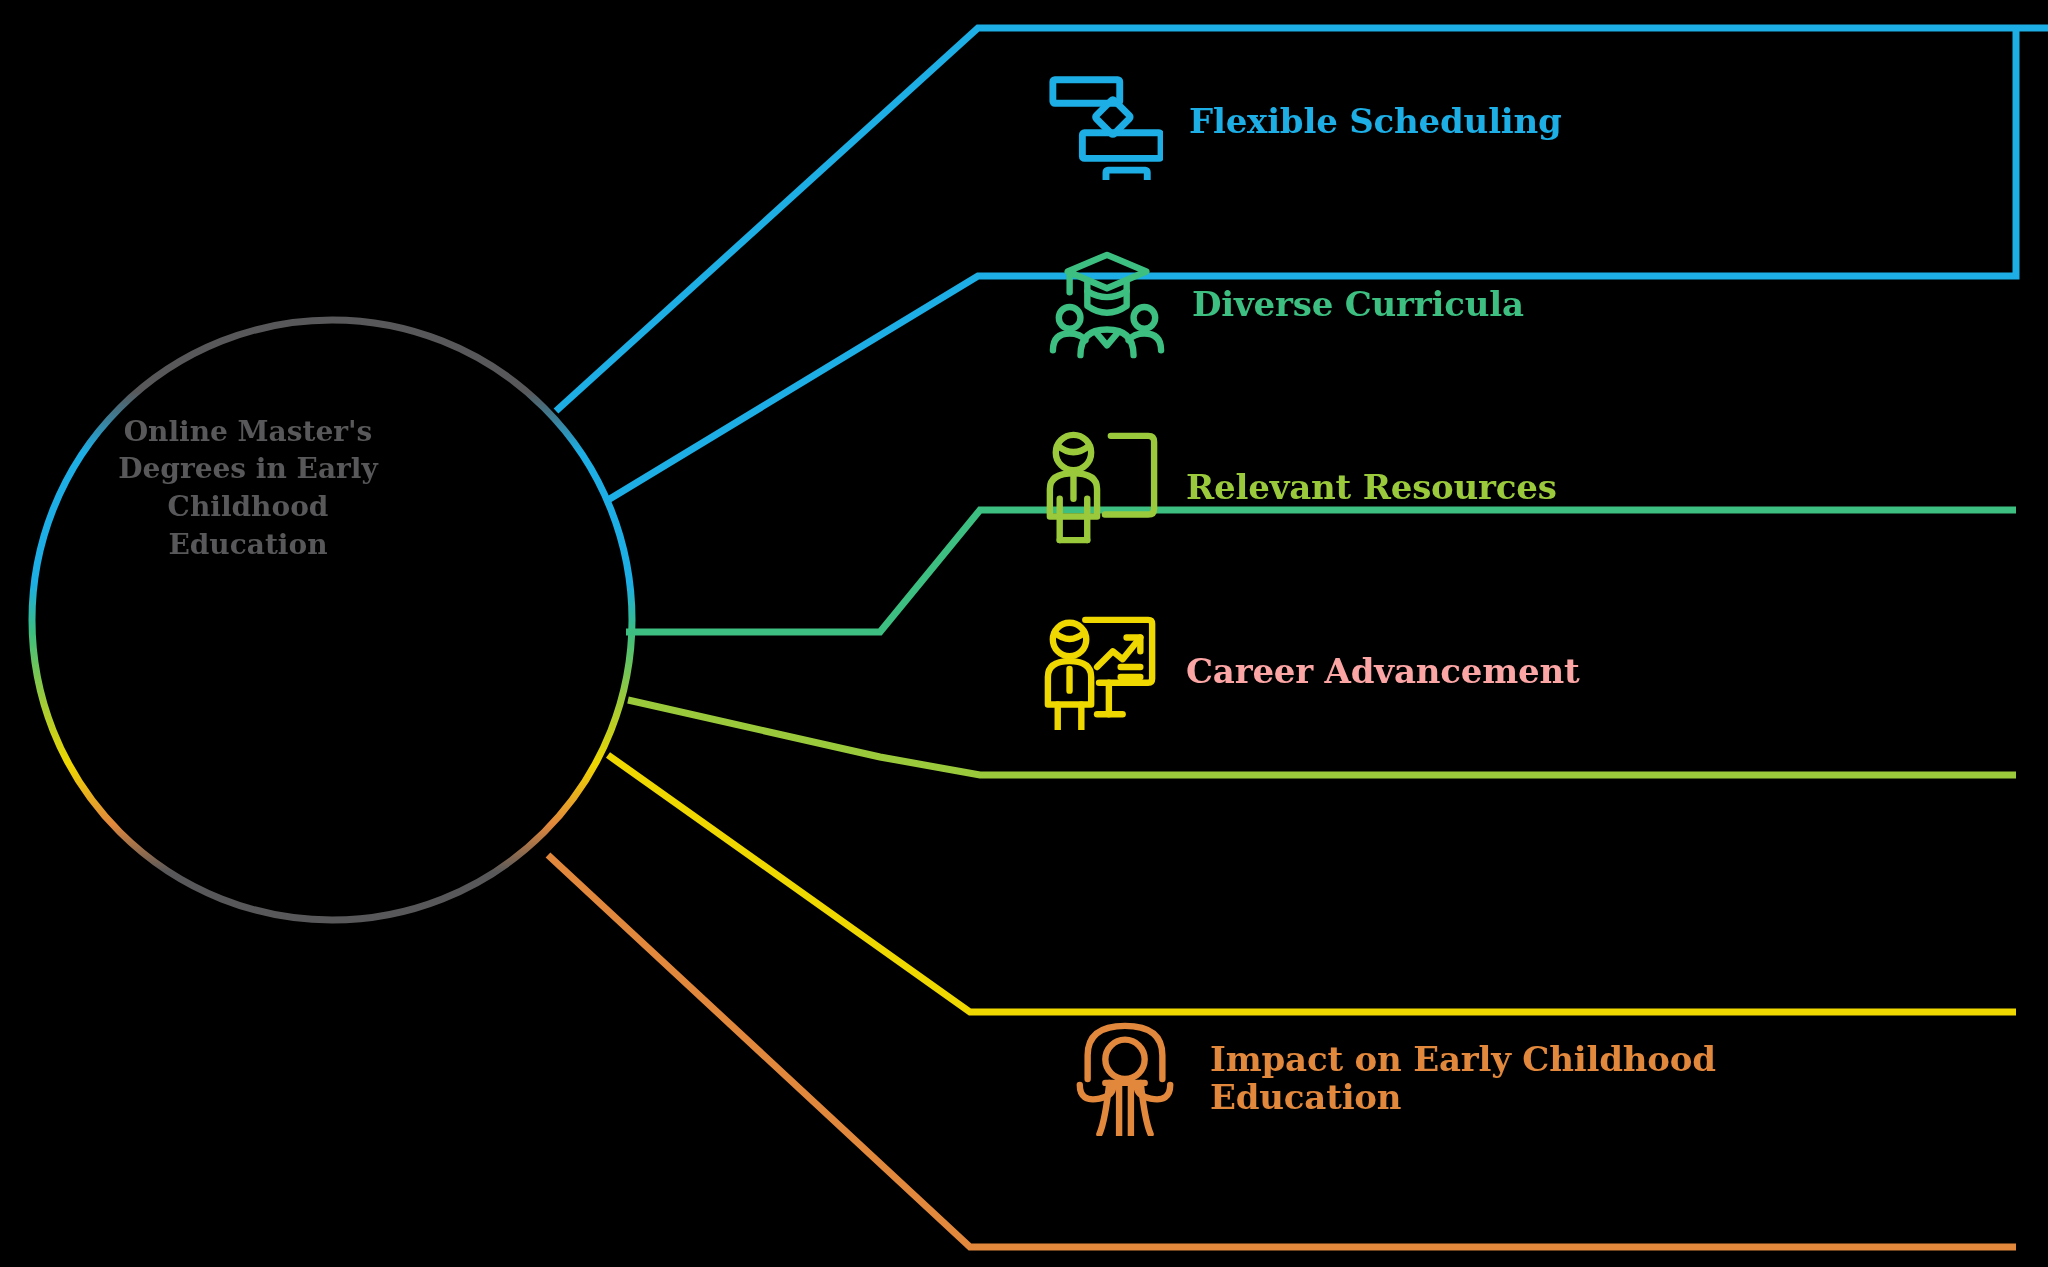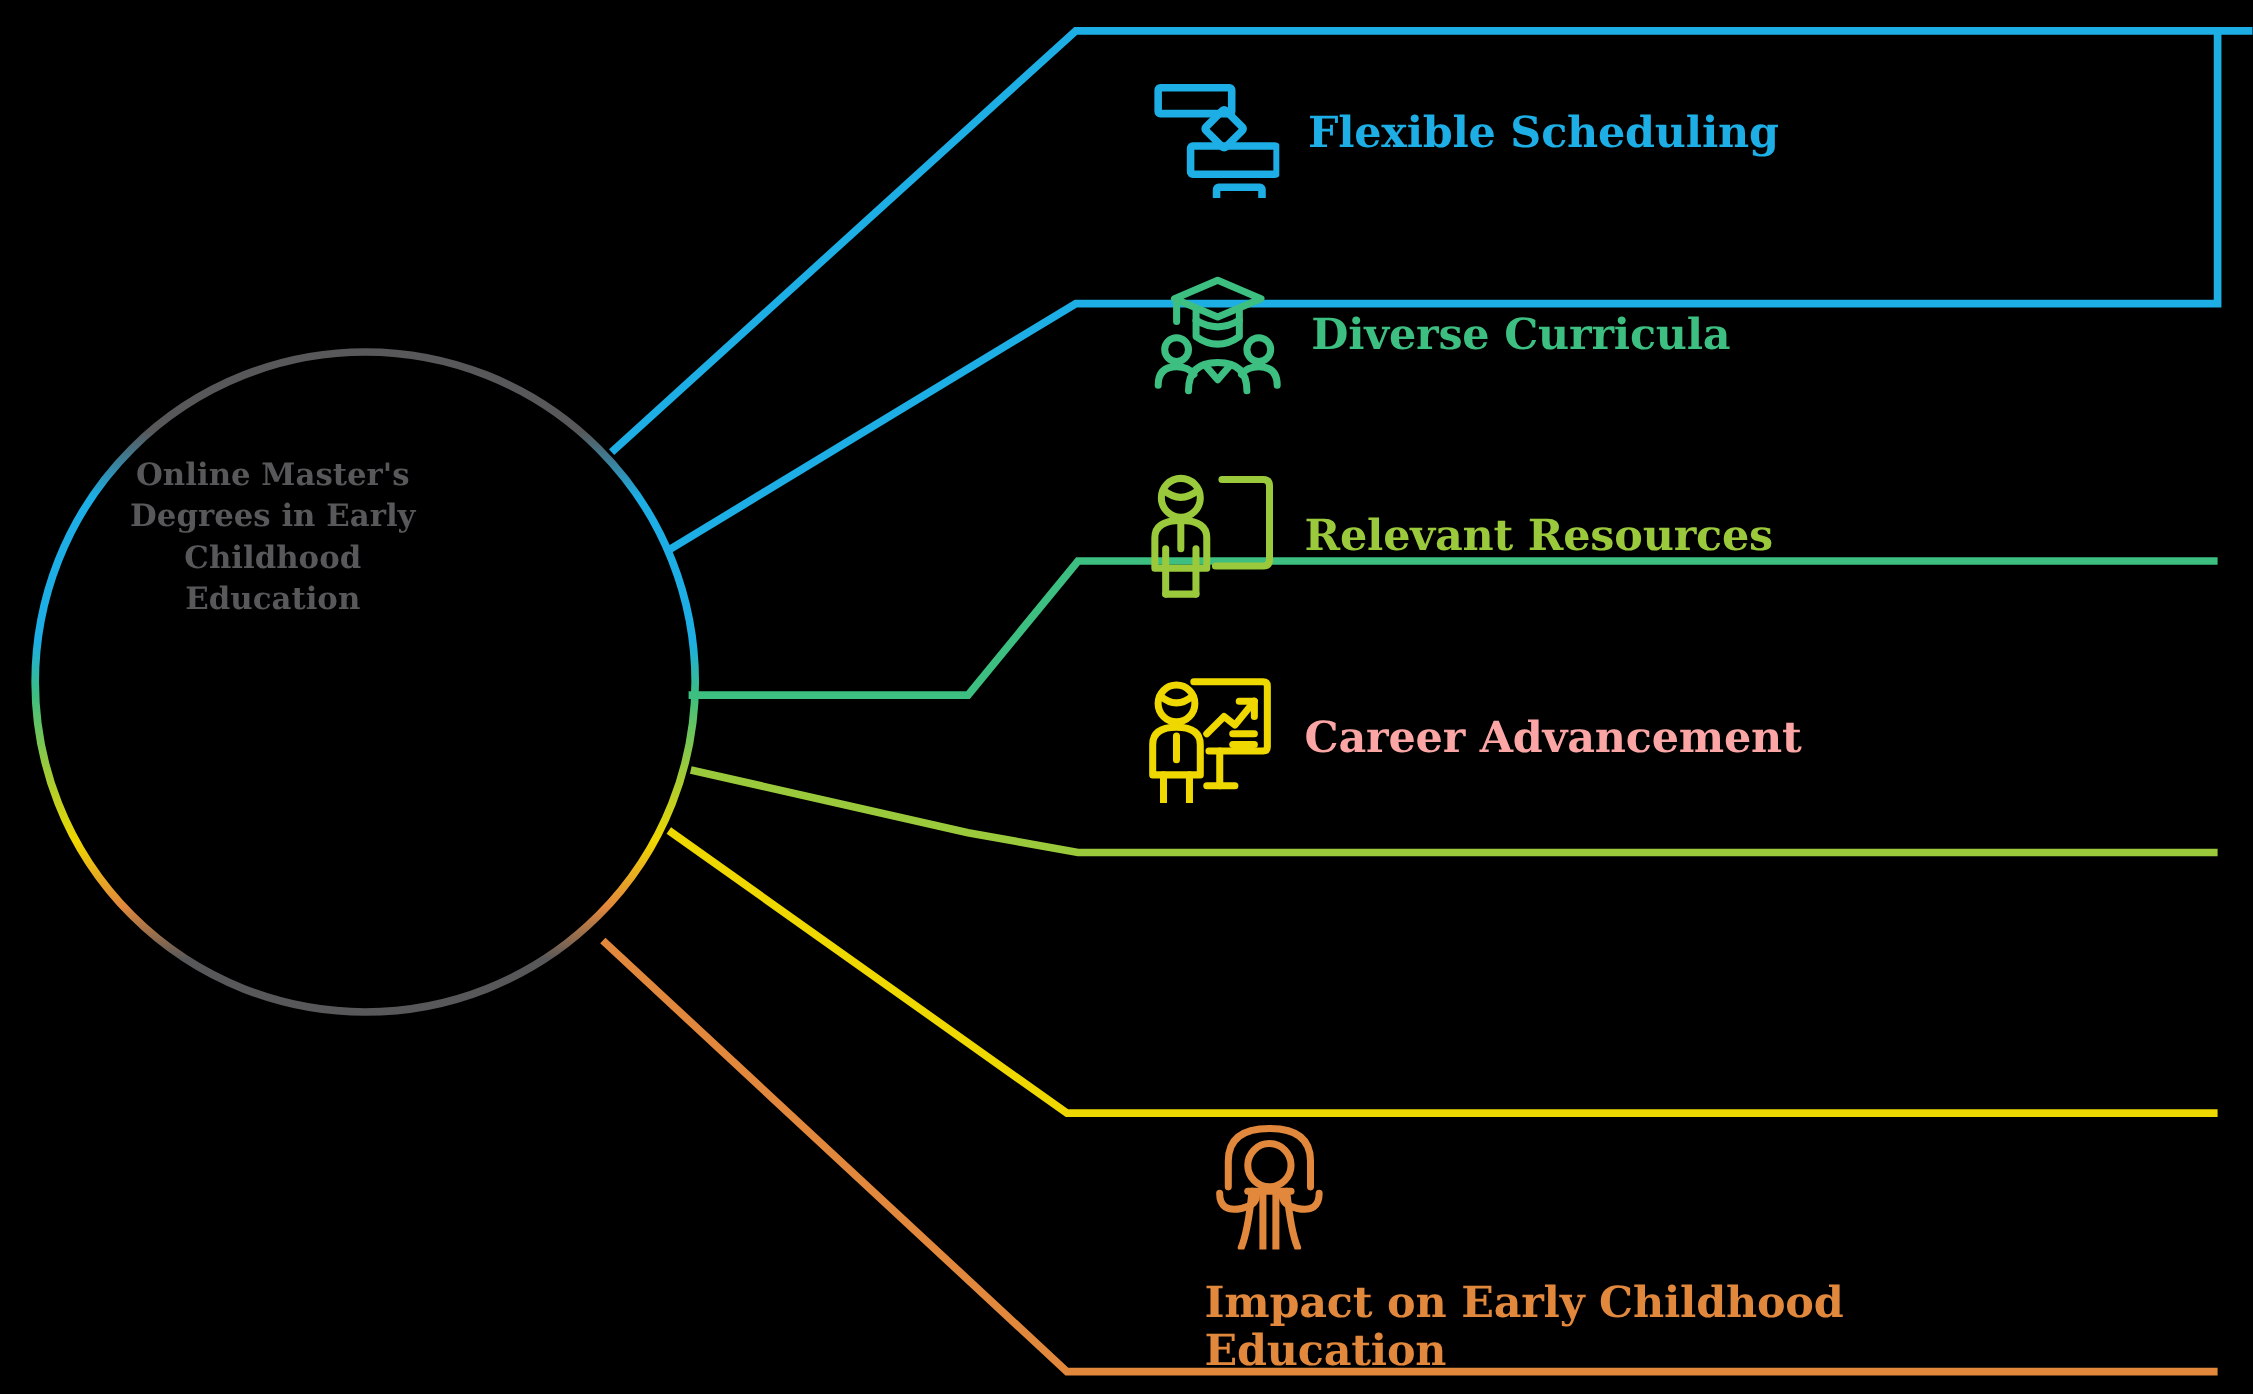--- a/index.html
+++ b/index.html
@@ -34,21 +34,21 @@
   }
   .branch-icon {
     width: 118px;
     height: 118px;
     flex: 0 0 118px;
     display: block;
   }
   .branch-label {
     font-family: "DejaVu Serif", serif;
     font-weight: bold;
-    font-size: 39px;
+    font-size: 34px;
     line-height: 1.13;
     letter-spacing: -0.2px;
     white-space: pre-line;
   }
   #center-node {
     position: absolute;
     left: 28px;
     top: 268px;
     width: 440px;
     height: 440px;
@@ -194,21 +194,21 @@
         <path d="M86 26 L100 26 L100 40"></path>
         <path d="M80 56 L100 56"></path>
         <path d="M80 66 L100 66"></path>
         <path d="M68 72 L68 104"></path>
         <path d="M56 104 L82 104"></path>
       </g>
     </svg>
     <div class="branch-label" style="color:#fca5a5;">Career Advancement</div>
   </div>
 
-  <div class="branch" style="left:1095px; top:1040px; align-items:flex-start;flex-direction:column;">
+  <div class="branch" style="left:1066px; top:1040px; align-items:flex-start;">
     <svg class="branch-icon" viewBox="0 0 120 120" style="margin-top:-22px;">
       <g fill="none" stroke="#E2883C" stroke-width="6.5" stroke-linejoin="round" stroke-linecap="round">
         <path d="M22 62 L22 38 Q22 8 60 8 Q98 8 98 38 L98 62"></path>
         <circle cx="60" cy="42" r="20"></circle>
         <path d="M14 68 Q14 86 34 82 Q48 79 48 70"></path>
         <path d="M106 68 Q106 86 86 82 Q72 79 72 70"></path>
         <path d="M40 66 L80 66"></path>
         <path d="M44 66 Q40 104 34 118"></path>
         <path d="M76 66 Q80 104 86 118"></path>
         <path d="M54 70 L54 120"></path>

